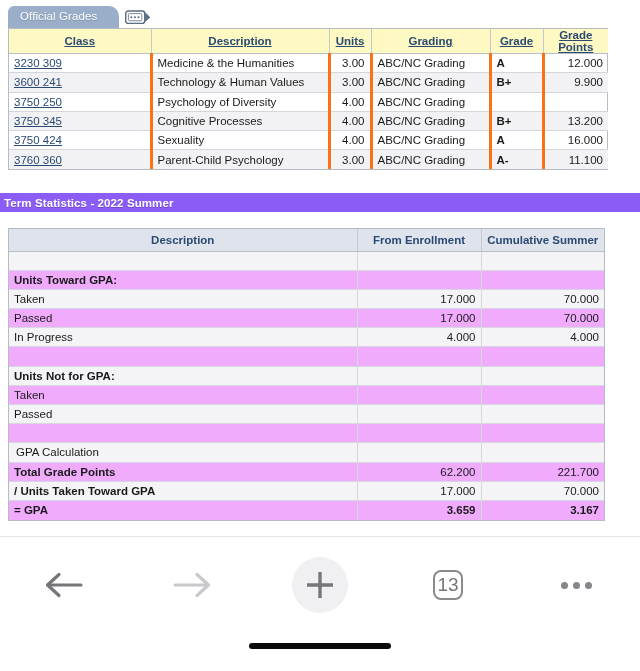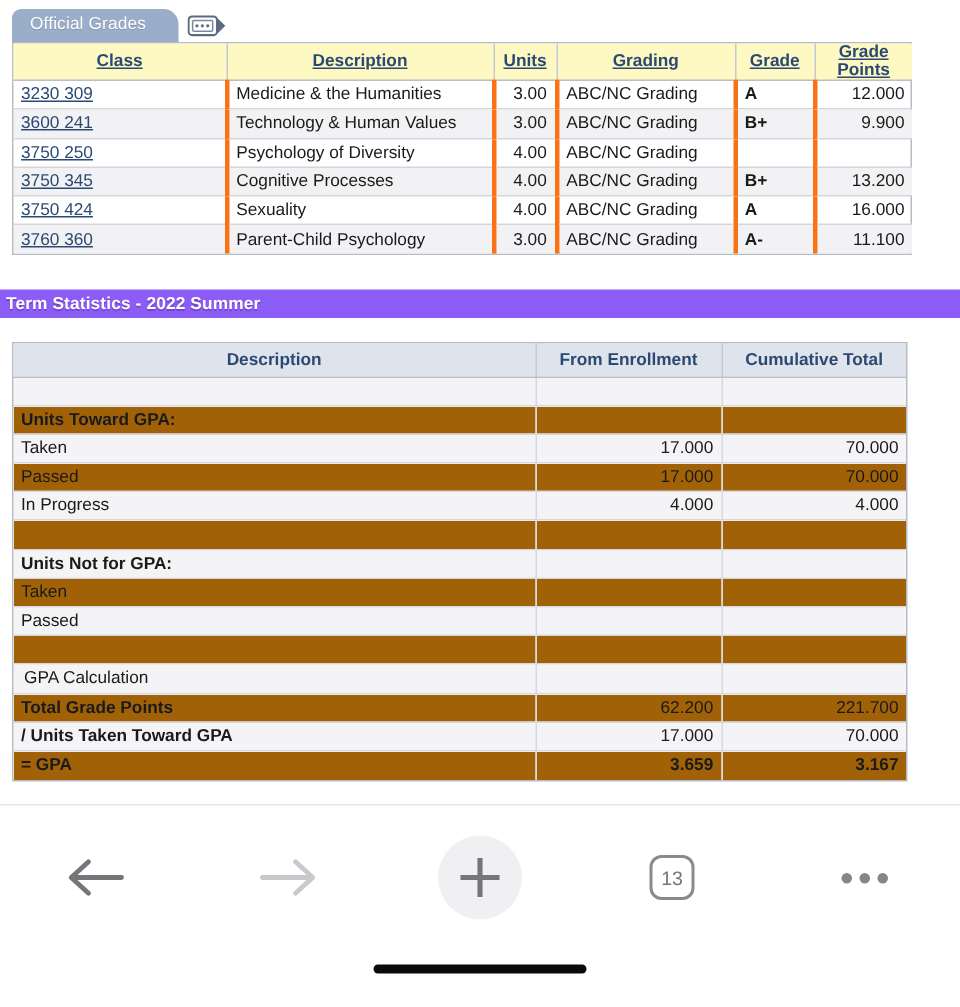--- a/index.html
+++ b/index.html
@@ -149,21 +149,21 @@
   table.s td {
     font-size: 11.5px;
     color: #1a1a1a;
     height: 19.2px;
     padding: 0 5px;
     border-right: 1px solid #d5d8de;
     border-bottom: 1px solid #d5d8de;
     vertical-align: middle;
     white-space: nowrap;
     overflow: hidden;
-    background: #a16207;
+    background: #f0abfc;
   }
   table.s td:last-child { border-right: none; }
   table.s tr.alt td { background: #f4f4f6; }
   table.s tr:last-child td { border-bottom: none; }
   .sc1 { width: 348px; }
   .sc2 { width: 124px; }
   .sc3 { width: 123px; }
   .indent { padding-left: 7px !important; }
 
   
@@ -199,21 +199,21 @@
     justify-content: center;
   }
   .tabcount {
     width: 30px; height: 30px;
     border: 2.5px solid #8b8b8e;
     border-radius: 8px;
     display: flex;
     align-items: center;
     justify-content: center;
     color: #76767a;
-    font-size: 13px;
+    font-size: 19px;
     font-weight: 400;
   }
   .dots { display: flex; gap: 5px; align-items: center; }
   .dots i {
     width: 7px; height: 7px; border-radius: 50%;
     background: #86868a; display: block;
   }
   .home-indicator {
     position: absolute;
     left: 50%; bottom: 22px;
@@ -323,21 +323,21 @@
   <table class="s">
     <colgroup>
         <col class="sc1">
         <col class="sc2">
         <col class="sc3">
       </colgroup>
     <thead>
       <tr>
         <th>Description</th>
         <th>From Enrollment</th>
-        <th>Cumulative Total</th>
+        <th>Cumulative Summer</th>
       </tr>
     </thead>
     <tbody>
       <tr class="alt">
         <td></td>
         <td class="num"></td>
         <td class="num"></td>
       </tr>
       <tr>
         <td class="bold">Units Toward GPA:</td>

